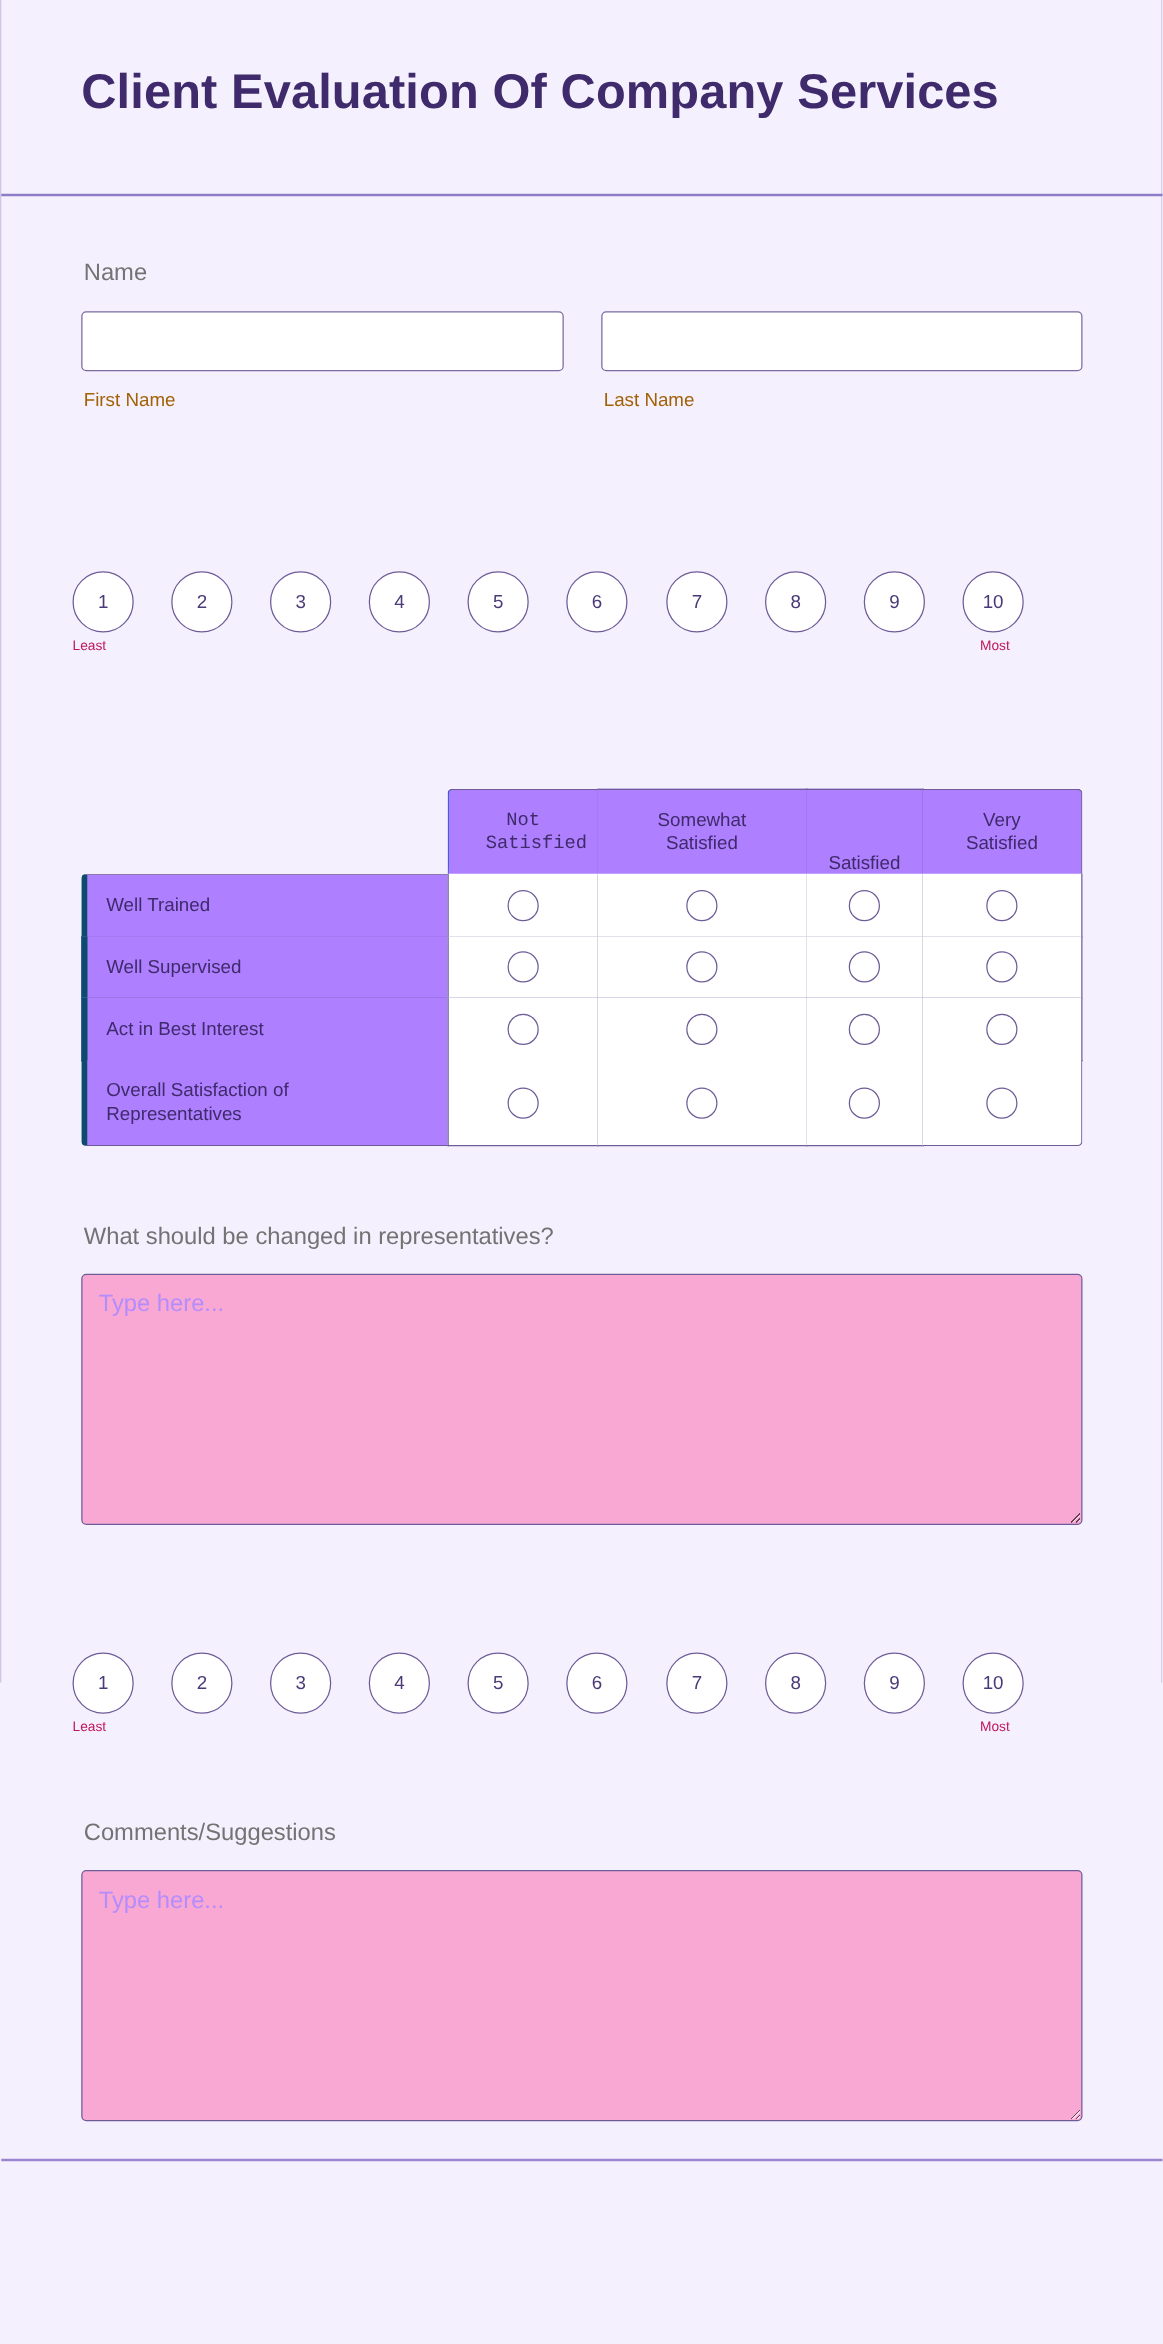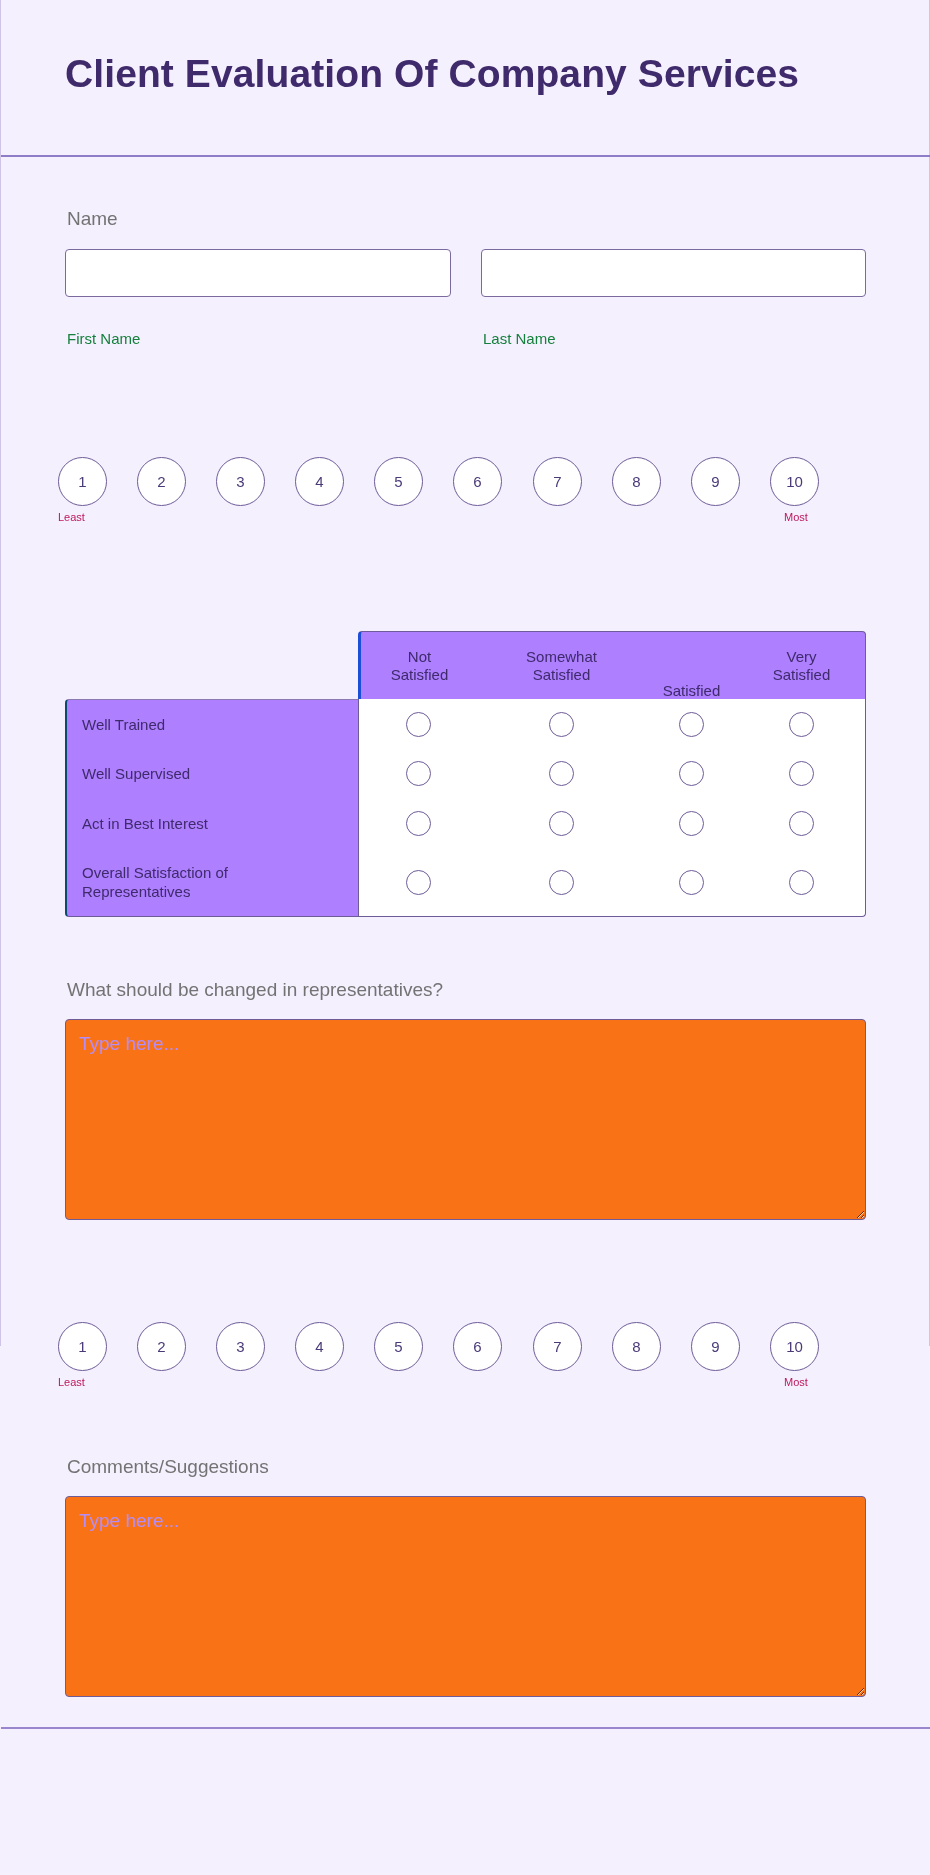--- a/index.html
+++ b/index.html
@@ -38,22 +38,21 @@
     .q-label {
       position: absolute;
       left: 66px;
       font-size: 19px;
       color: #737373;
       line-height: 24px;
     }
     .sub-label {
       position: absolute;
       font-size: 15px;
-      color: #15803d;
-      margin-top: 18px;
+      color: #a16207;
     }
     .text-input {
       position: absolute;
       top: 249px;
       height: 48px;
       background: #ffffff;
       border: 1px solid #7a6a9e;
       border-radius: 4px;
       outline: none;
       font-size: 16px;
@@ -89,28 +88,28 @@
       border-top: 1px solid #6e5c98;
       border-right: 1px solid #6e5c98;
       display: flex;
       align-items: center;
       justify-content: center;
       text-align: center;
       font-size: 15px;
       line-height: 18px;
       color: #3f2a6b;
     }
-    .matrix-head.first { border-left: 3px solid #1d4ed8; border-top-left-radius: 4px; }
+    .matrix-head.first { border-left: 1px solid #1d4ed8; border-top-left-radius: 4px; font-family: Liberation Mono, monospace; }
     .matrix-head.last { border-top-right-radius: 4px; }
     .row-label {
       position: absolute;
       left: 64px;
       width: 294px;
       background: #ae7fff;
-      border-left: 2px solid #0c4a6e;
+      border-left: 5px solid #0c4a6e;
       border-bottom: 1px solid #6e5c98;
       display: flex;
       align-items: center;
       padding-left: 15px;
       font-size: 15px;
       line-height: 19px;
       color: #3f2a6b;
     }
     .row-label.first { border-top: 1px solid #8a7aaf; border-top-left-radius: 4px; }
     .row-label.last { border-bottom-left-radius: 4px; }
@@ -130,21 +129,21 @@
       border-radius: 50%;
       border: 1.5px solid #6e5c98;
       background: #ffffff;
       cursor: pointer;
     }
     .textarea {
       position: absolute;
       left: 64px;
       width: 801px;
       height: 201px;
-      background: #f97316;
+      background: #f9a8d4;
       border: 1px solid #6e5c98;
       border-radius: 4px;
       resize: vertical;
       padding: 13px 13px;
       font-size: 19px;
       font-family: "Liberation Sans", sans-serif;
       color: #3f2a6b;
       outline: none;
     }
     .textarea::placeholder { color: #b38dfa; }

